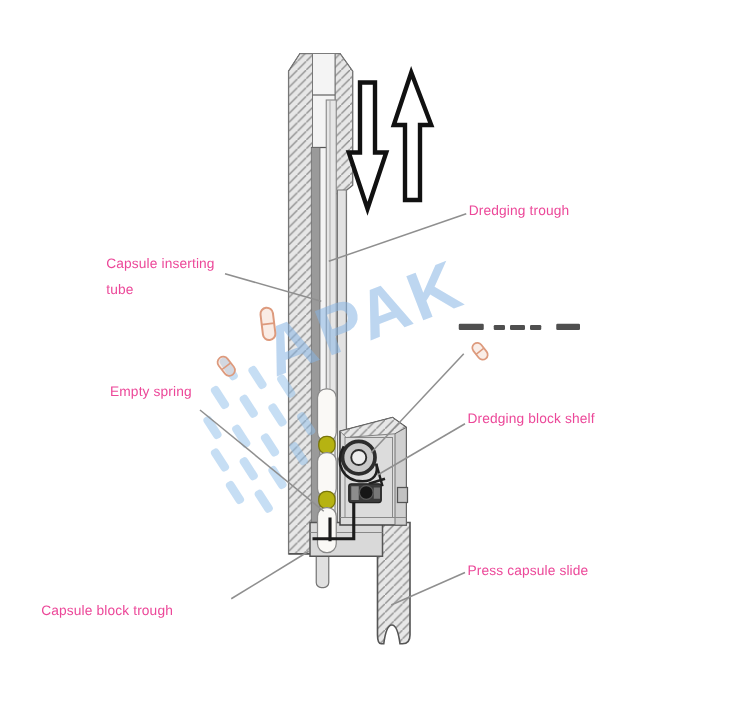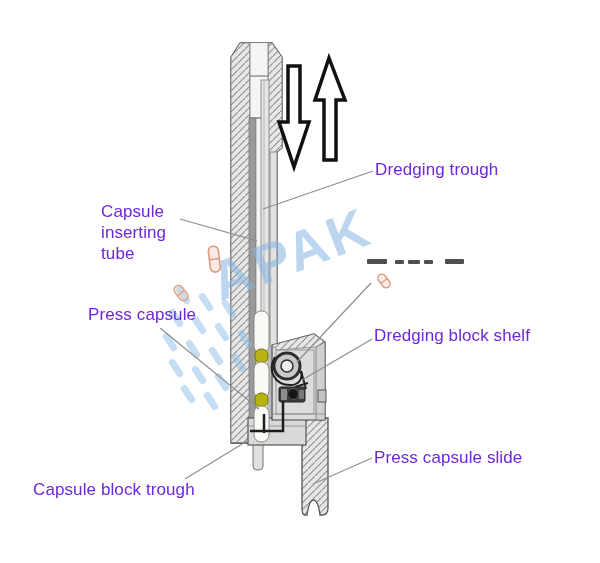--- a/index.html
+++ b/index.html
@@ -2,25 +2,25 @@
 <html><head>
 <meta charset="utf-8">
 <style>
   html,body{margin:0;padding:0;background:#fff;}
   .stage{
     position:relative;width:600px;height:563px;background:#ffffff;
     font-family:"Liberation Sans", sans-serif;overflow:hidden;
   }
   .stage svg{position:absolute;left:0;top:0;}
   .lbl{
-    position:absolute;color:#6d28d9;font-size:17px;line-height:21px;
+    position:absolute;color:#ec4899;font-size:11px;line-height:21px;
     letter-spacing:0.1px;white-space:nowrap;
   }
   .lbl.wrap{white-space:normal;}
-  #lbl-tube{left:85px;top:201px;width:95px;margin-left:16px;}
+  #lbl-tube{left:85px;top:201px;width:95px;}
   #lbl-dredging{left:375px;top:159px;}
   #lbl-empty{left:88px;top:304px;}
   #lbl-torsion{left:371px;top:272px;}
   #lbl-shelf{left:374px;top:325px;}
   #lbl-press{left:374px;top:447px;}
   #lbl-slide{left:33px;top:479px;}
   .watermark-text{
     position:absolute;left:202px;top:254px;
     transform:rotate(-21deg);transform-origin:0 0;
     font-size:55px;font-weight:bold;letter-spacing:3px;
@@ -164,18 +164,18 @@
     <span>A</span>
     <svg class="wm-capsule" width="16" height="32" viewBox="0 0 16 32">
       <rect x="3" y="2" width="10" height="26" rx="5" fill="rgba(240,200,180,0.35)" stroke="#dd9a7d" stroke-width="1.6"></rect>
       <line x1="3" y1="15" x2="13" y2="15" stroke="#dd9a7d" stroke-width="1.4"></line>
     </svg>
     <span>PAK</span>
   </div>
 
   <div class="lbl wrap" id="lbl-tube">Capsule inserting tube</div>
   <div class="lbl" id="lbl-dredging">Dredging trough</div>
-  <div class="lbl" id="lbl-empty">Press capsule</div>
+  <div class="lbl" id="lbl-empty">Empty spring</div>
   <div class="lbl" id="lbl-shelf">Dredging block shelf</div>
   <div class="lbl" id="lbl-press">Press capsule slide</div>
   <div class="lbl" id="lbl-slide">Capsule block trough</div>
 
 </div>
 
 </body></html>

